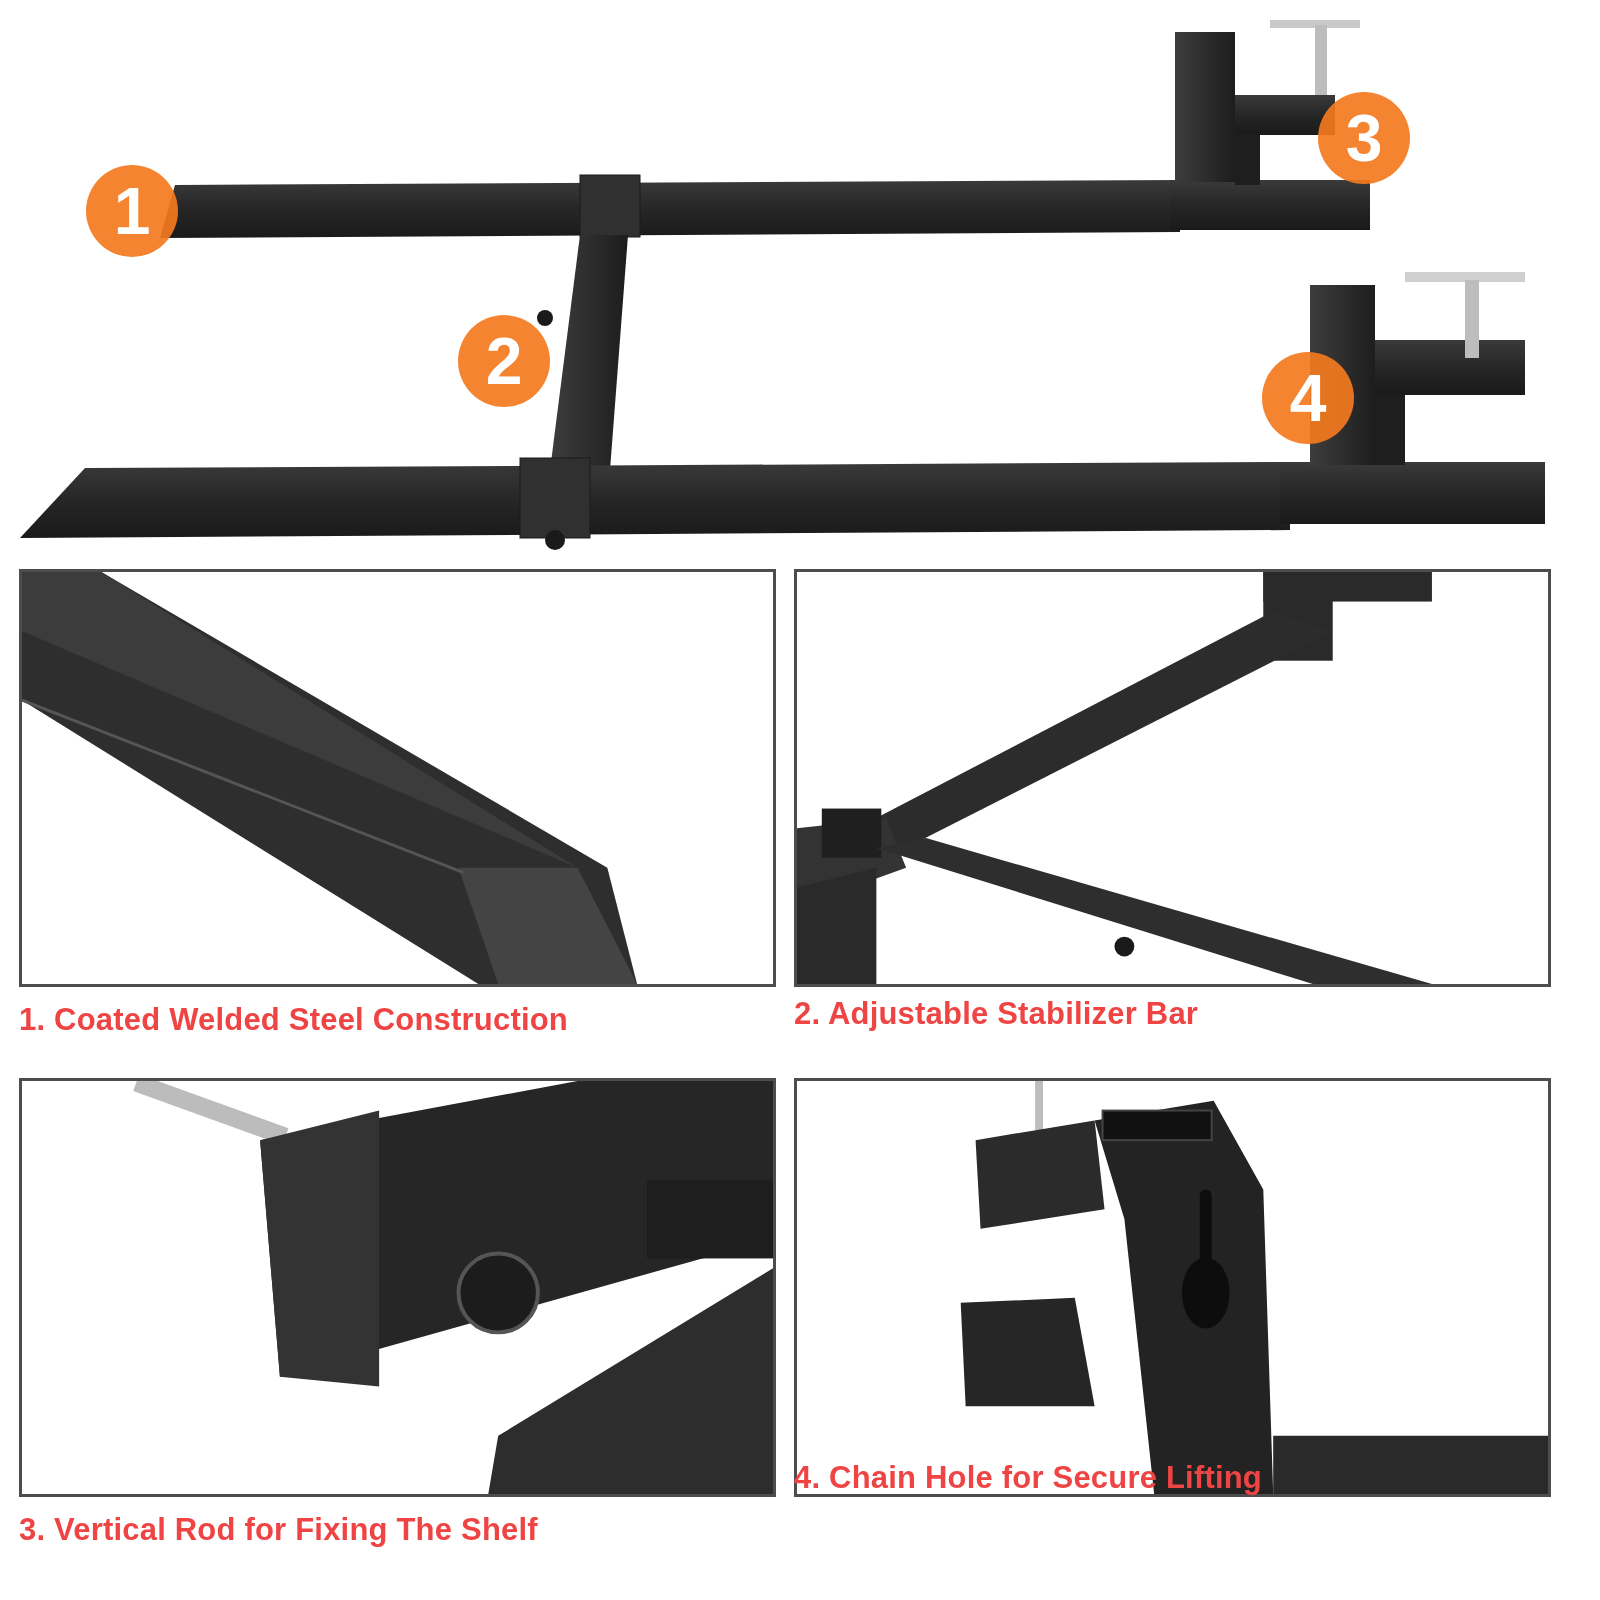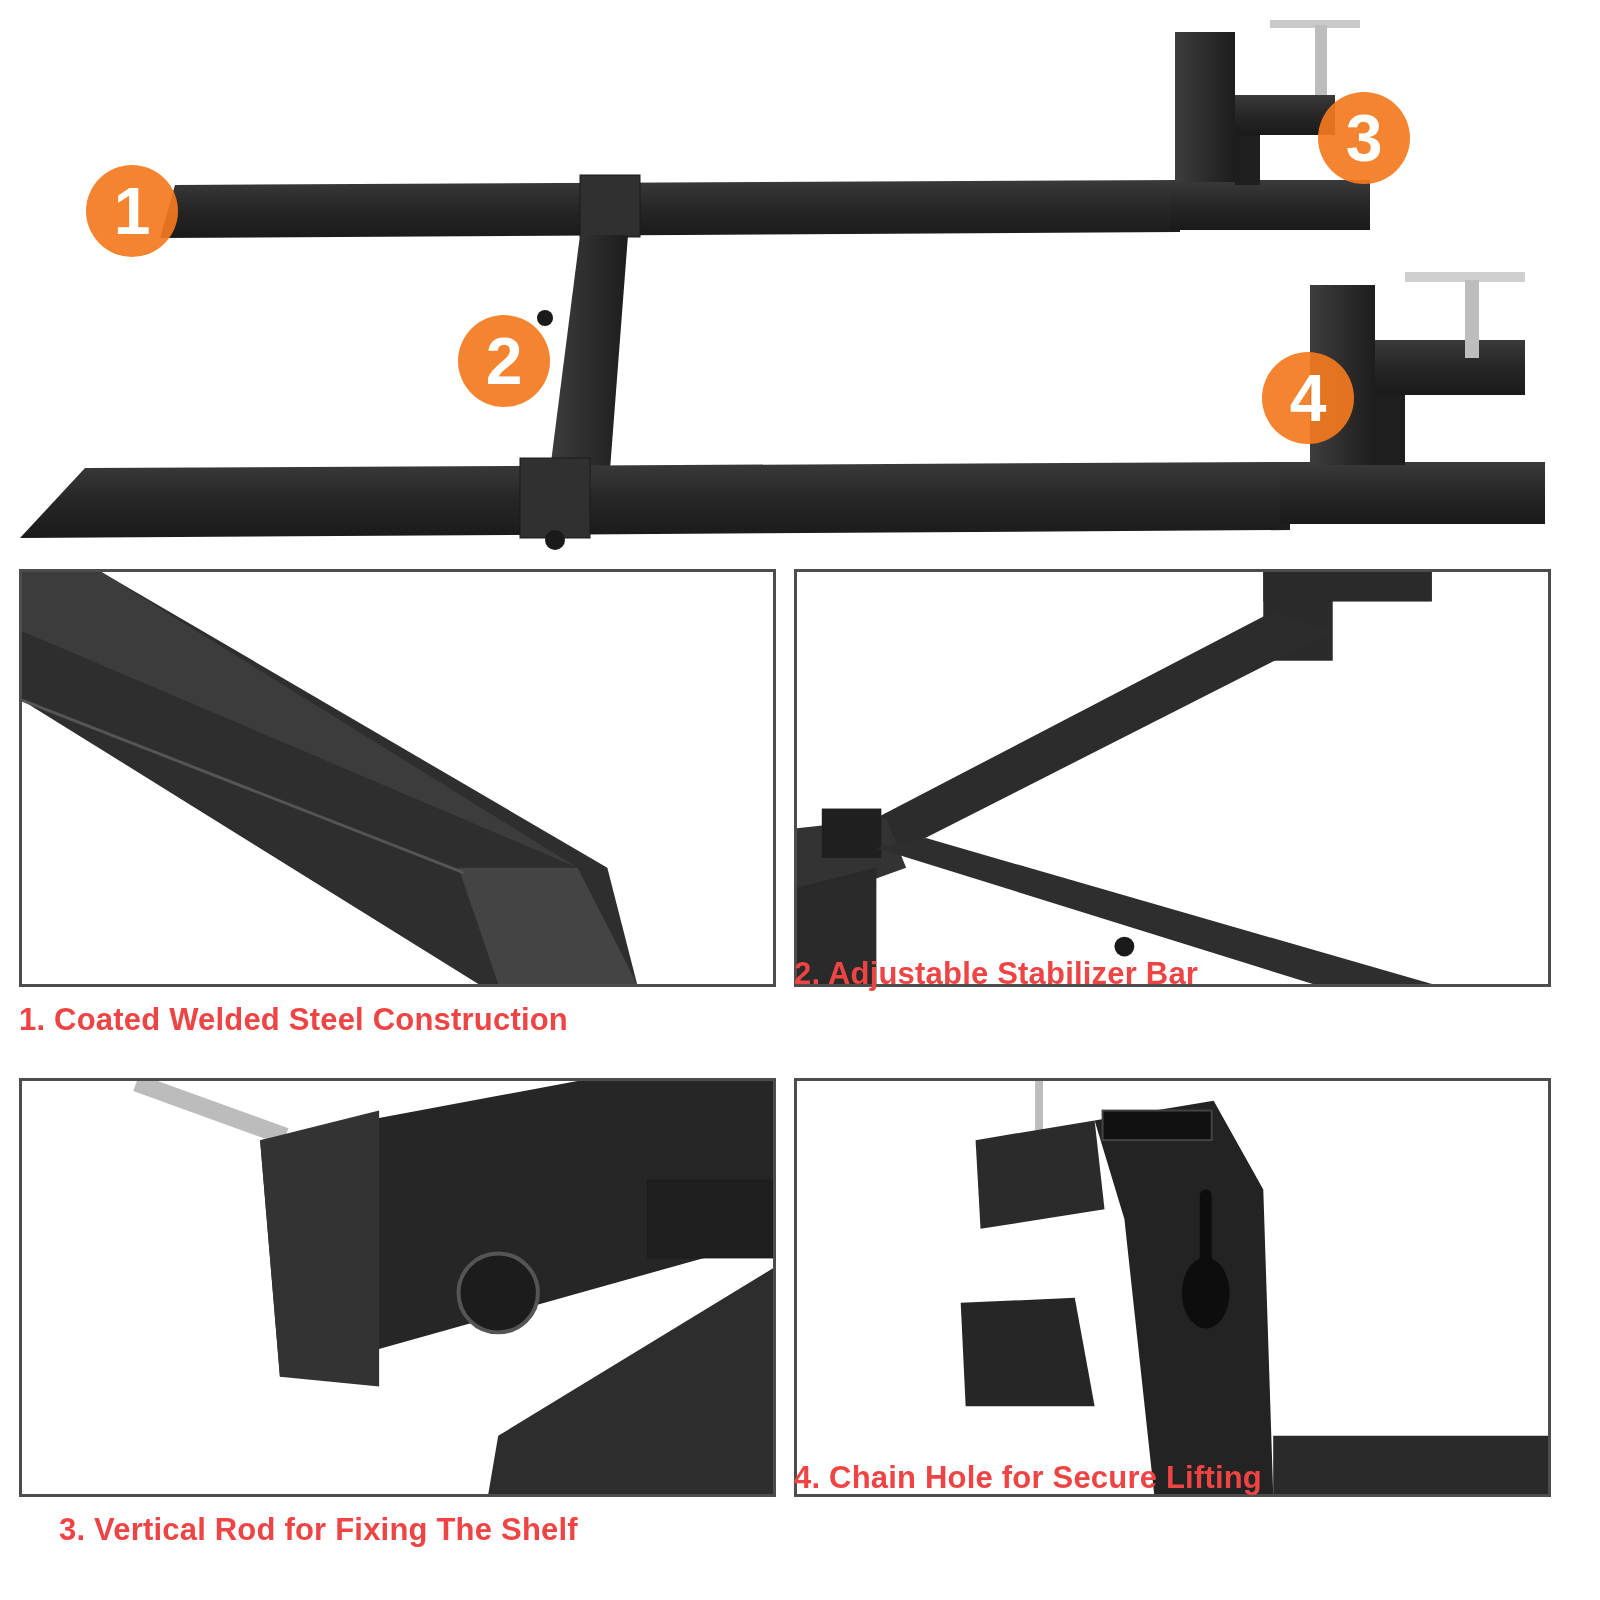--- a/index.html
+++ b/index.html
@@ -84,33 +84,33 @@
     <rect x="470" y="0" width="170" height="30" fill="#2a2a2a"></rect>
     <rect x="470" y="0" width="70" height="90" fill="#2a2a2a"></rect>
     <polygon points="480,40 540,60 90,290 60,260" fill="#2c2c2c"></polygon>
     <polygon points="0,260 90,250 110,300 0,340" fill="#333"></polygon>
     <polygon points="0,320 80,300 80,418 0,418" fill="#2a2a2a"></polygon>
     <rect x="25" y="240" width="60" height="50" fill="#1f1f1f"></rect>
     <polygon points="80,280 130,270 640,418 520,418" fill="#2e2e2e"></polygon>
     <circle cx="330" cy="380" r="10" fill="#1a1a1a"></circle>
   </svg>
 </div>
-<div class="caption" style="left:794px; top:956px;">2. Adjustable Stabilizer Bar</div>
+<div class="caption" style="left:794px; top:996px;">2. Adjustable Stabilizer Bar</div>
 
 <div class="panel" style="left:19px; top:1078px; width:757px; height:419px;">
   <svg viewBox="0 0 757 419" preserveAspectRatio="none">
     <rect x="110" y="20" width="160" height="18" fill="#bcbcbc" transform="rotate(20 190 30)"></rect>
     <polygon points="240,60 560,0 757,0 757,160 260,300" fill="#262626"></polygon>
     <polygon points="240,60 360,30 360,310 260,300" fill="#333"></polygon>
     <circle cx="480" cy="215" r="40" fill="#1c1c1c" stroke="#555" stroke-width="4"></circle>
     <polygon points="480,360 757,190 757,419 470,419" fill="#2d2d2d"></polygon>
     <rect x="630" y="100" width="127" height="80" fill="#1e1e1e"></rect>
   </svg>
 </div>
-<div class="caption" style="left:19px; top:1512px;margin-left:40px;">3. Vertical Rod for Fixing The Shelf</div>
+<div class="caption" style="left:19px; top:1512px;">3. Vertical Rod for Fixing The Shelf</div>
 
 <div class="panel" style="left:794px; top:1078px; width:757px; height:419px;">
   <svg viewBox="0 0 757 419" preserveAspectRatio="none">
     <rect x="240" y="0" width="8" height="60" fill="#bdbdbd"></rect>
     <polygon points="180,60 300,40 310,130 185,150" fill="#2b2b2b"></polygon>
     <polygon points="300,40 420,20 470,110 480,419 360,419 330,140" fill="#232323"></polygon>
     <rect x="308" y="30" width="110" height="30" fill="#111" stroke="#444" stroke-width="2"></rect>
     <ellipse cx="412" cy="215" rx="24" ry="36" fill="#0d0d0d"></ellipse>
     <rect x="406" y="110" width="12" height="80" fill="#0d0d0d" rx="6"></rect>
     <polygon points="165,225 280,220 300,330 170,330" fill="#262626"></polygon>

